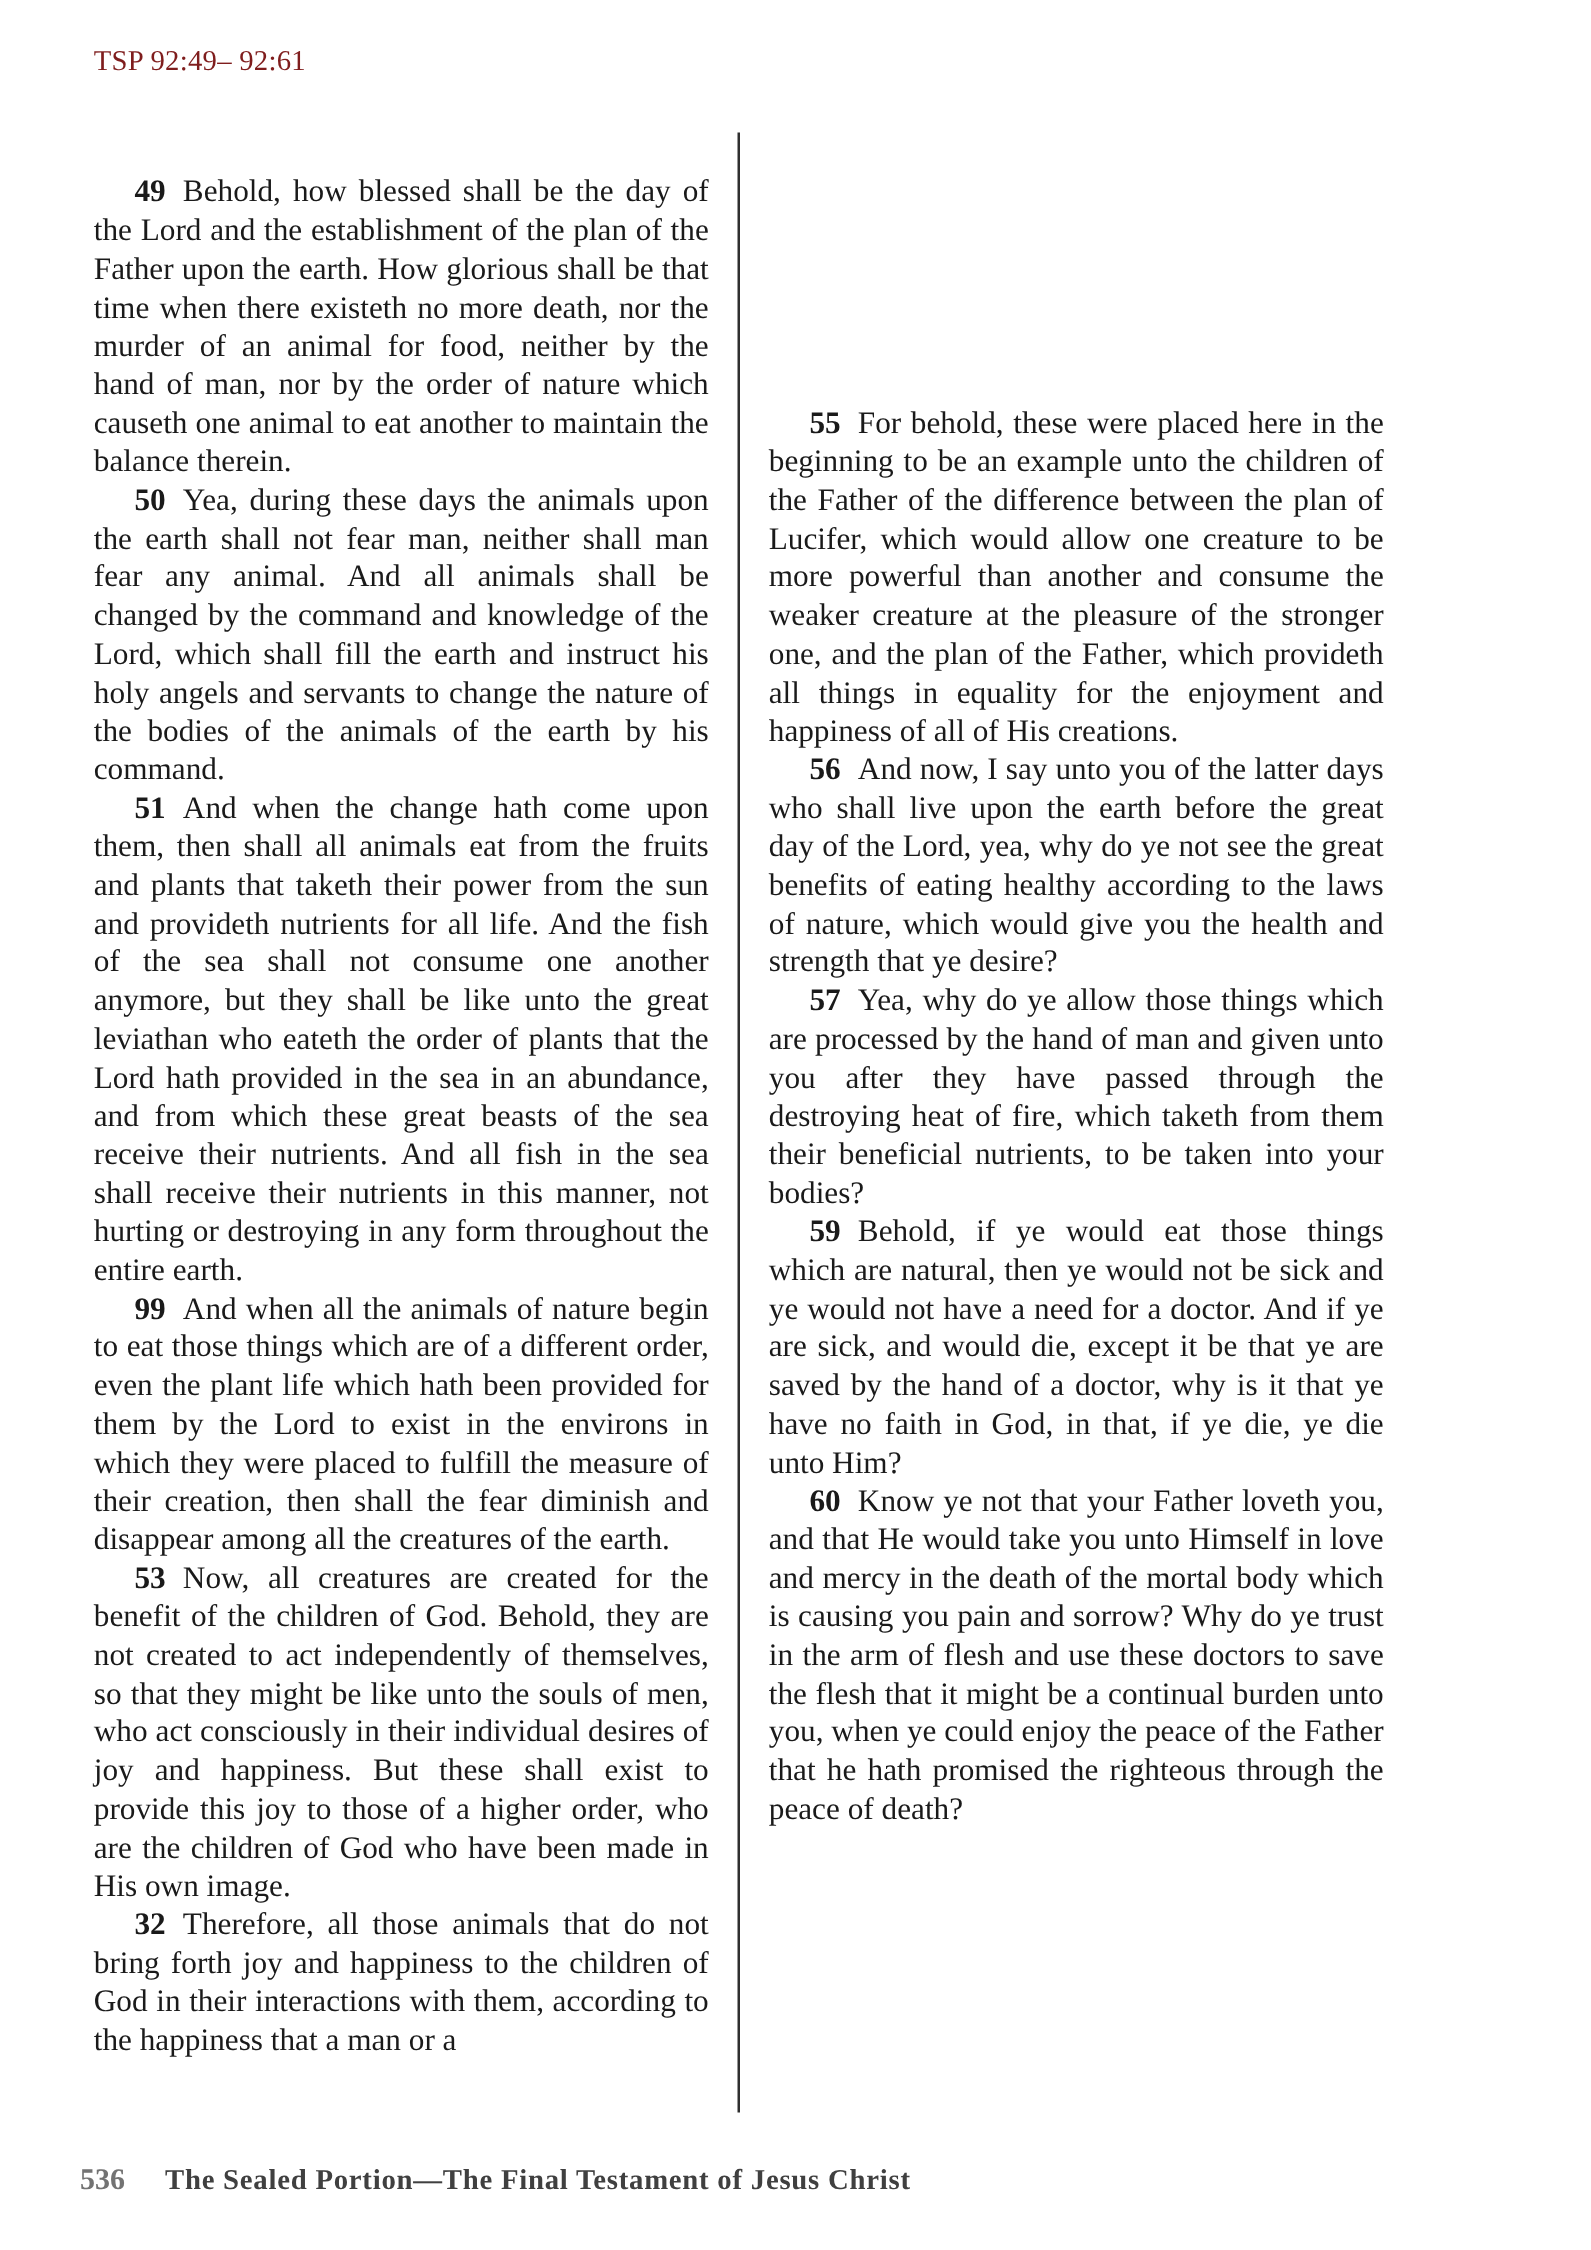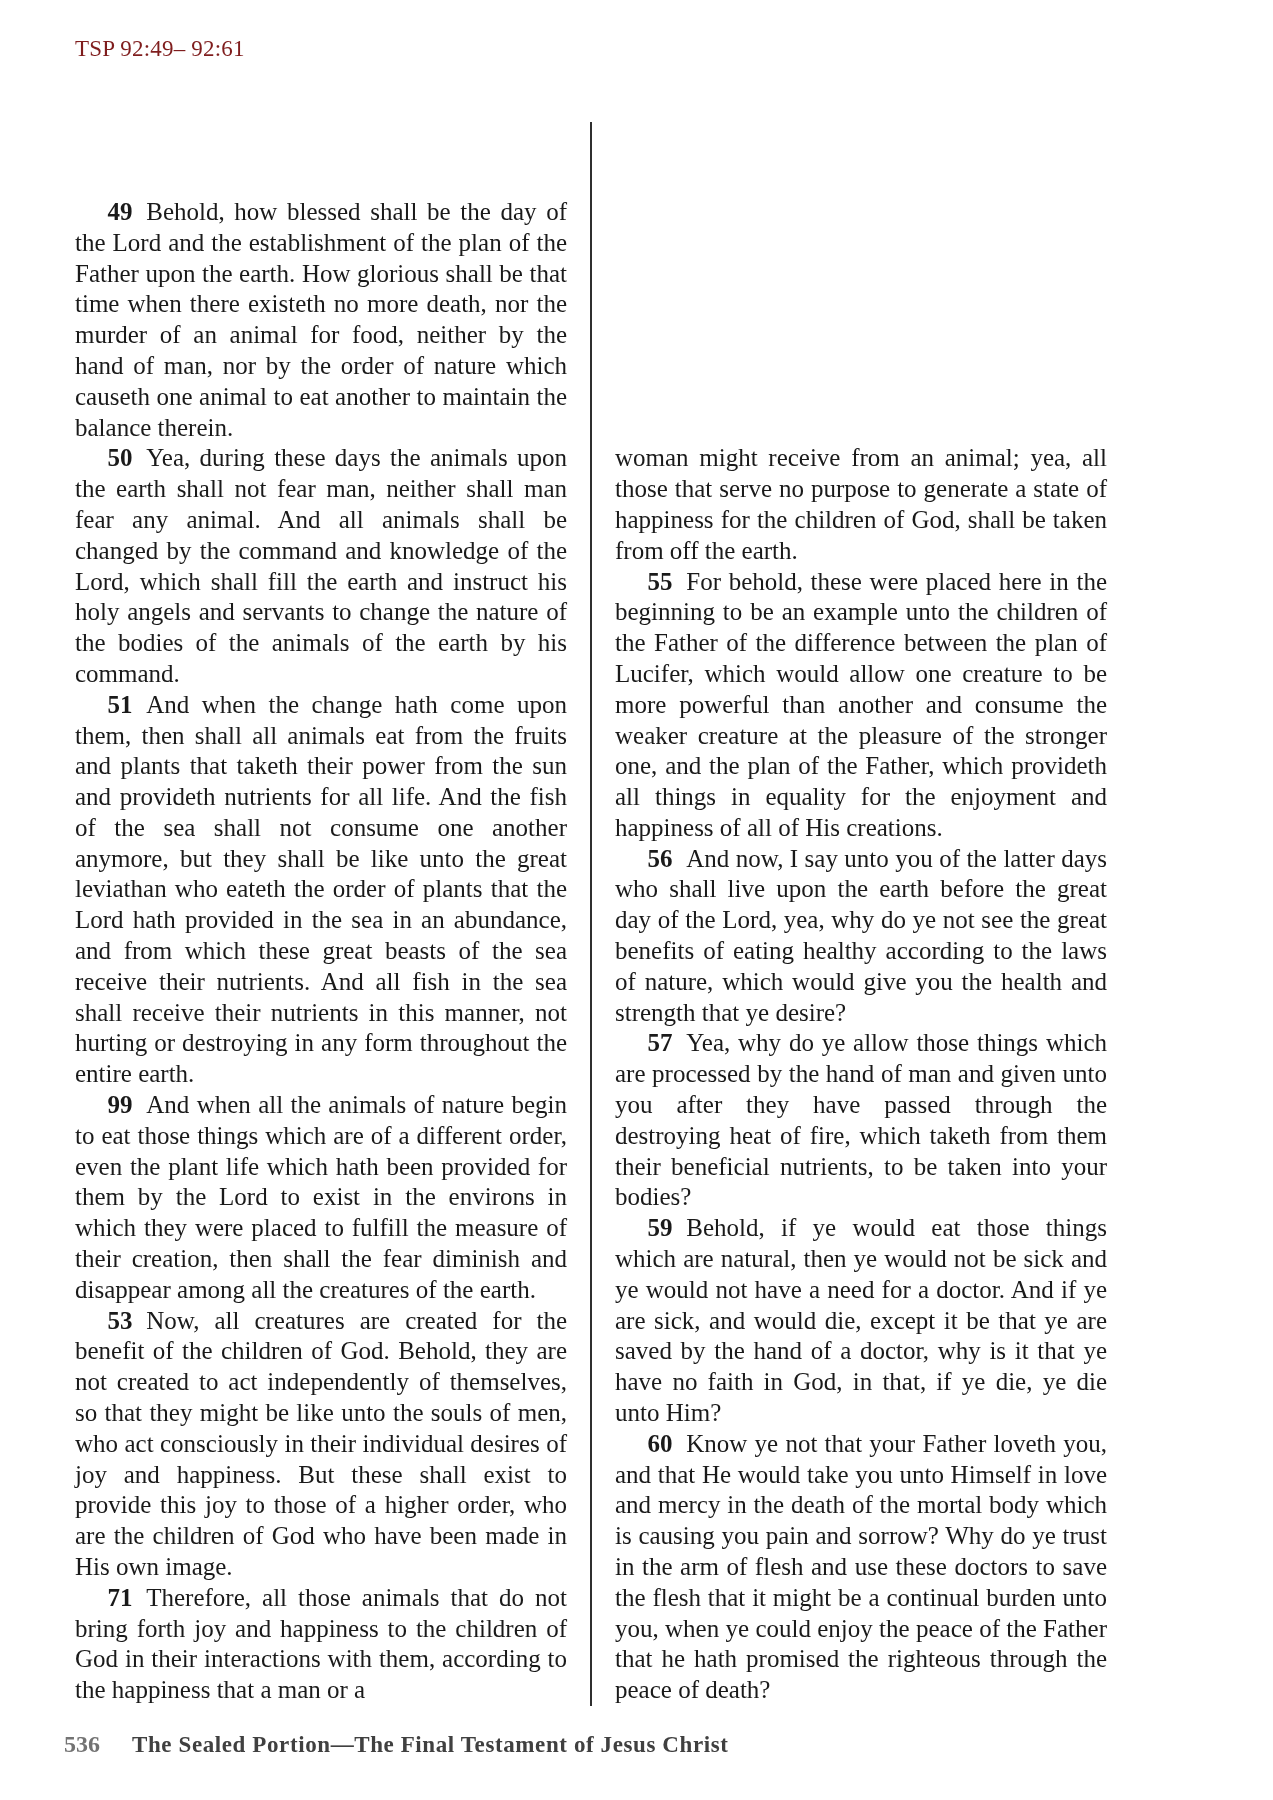--- a/index.html
+++ b/index.html
@@ -16,24 +16,24 @@
     position: absolute;
     left: 75px;
     top: 36px;
     font-size: 23px;
     letter-spacing: 0.2px;
     color: #7f1d1d;
   }
   .columns {
     position: absolute;
     left: 75px;
-    top: 114px;
+    top: 98px;
     width: 1034px;
     display: flex;
-    align-items: flex-end;
+    align-items: center;
   }
   .col {
     width: 492px;
     font-size: 25px;
     line-height: 30.8px;
     text-align: justify;
   }
   .col-divider {
     width: 2px;
     height: 1584px;
@@ -74,28 +74,27 @@
         <p class="verse"><b class="vnum">49</b><span>Behold, how blessed shall be the day of the Lord and the establishment of the plan of the Father upon the earth. How glorious shall be that time when there existeth no more death, nor the murder of an animal for food, neither by the hand of man, nor by the order of nature which causeth one animal to eat another to maintain the balance therein.</span></p>
 
         <p class="verse"><b class="vnum">50</b><span>Yea, during these days the animals upon the earth shall not fear man, neither shall man fear any animal. And all animals shall be changed by the command and knowledge of the Lord, which shall fill the earth and instruct his holy angels and servants to change the nature of the bodies of the animals of the earth by his command.</span></p>
 
         <p class="verse"><b class="vnum">51</b><span>And when the change hath come upon them, then shall all animals eat from the fruits and plants that taketh their power from the sun and provideth nutrients for all life. And the fish of the sea shall not consume one another anymore, but they shall be like unto the great leviathan who eateth the order of plants that the Lord hath provided in the sea in an abundance, and from which these great beasts of the sea receive their nutrients. And all fish in the sea shall receive their nutrients in this manner, not hurting or destroying in any form throughout the entire earth.</span></p>
 
         <p class="verse"><b class="vnum">99</b><span>And when all the animals of nature begin to eat those things which are of a different order, even the plant life which hath been provided for them by the Lord to exist in the environs in which they were placed to fulfill the measure of their creation, then shall the fear diminish and disappear among all the creatures of the earth.</span></p>
 
         <p class="verse"><b class="vnum">53</b><span>Now, all creatures are created for the benefit of the children of God. Behold, they are not created to act independently of themselves, so that they might be like unto the souls of men, who act consciously in their individual desires of joy and happiness. But these shall exist to provide this joy to those of a higher order, who are the children of God who have been made in His own image.</span></p>
 
-        <p class="verse"><b class="vnum">71</b><span>Therefore, all those animals that do not bring forth joy and happiness to the children of God in their interactions with them, according to the happiness that a man or a</span></p>
+        <p class="verse"><b class="vnum">32</b><span>Therefore, all those animals that do not bring forth joy and happiness to the children of God in their interactions with them, according to the happiness that a man or a</span></p>
       </div>
 
     <div class="col-divider"></div>
 
     <div class="col">
 
-        <p class="verse cont"><span>woman might receive from an animal; yea, all those that serve no purpose to generate a state of happiness for the children of God, shall be taken from off the earth.</span></p>
 
         <p class="verse"><b class="vnum">55</b><span>For behold, these were placed here in the beginning to be an example unto the children of the Father of the difference between the plan of Lucifer, which would allow one creature to be more powerful than another and consume the weaker creature at the pleasure of the stronger one, and the plan of the Father, which provideth all things in equality for the enjoyment and happiness of all of His creations.</span></p>
 
         <p class="verse"><b class="vnum">56</b><span>And now, I say unto you of the latter days who shall live upon the earth before the great day of the Lord, yea, why do ye not see the great benefits of eating healthy according to the laws of nature, which would give you the health and strength that ye desire?</span></p>
 
         <p class="verse"><b class="vnum">57</b><span>Yea, why do ye allow those things which are processed by the hand of man and given unto you after they have passed through the destroying heat of fire, which taketh from them their beneficial nutrients, to be taken into your bodies?</span></p>
 
 
         <p class="verse"><b class="vnum">59</b><span>Behold, if ye would eat those things which are natural, then ye would not be sick and ye would not have a need for a doctor. And if ye are sick, and would die, except it be that ye are saved by the hand of a doctor, why is it that ye have no faith in God, in that, if ye die, ye die unto Him?</span></p>
 

